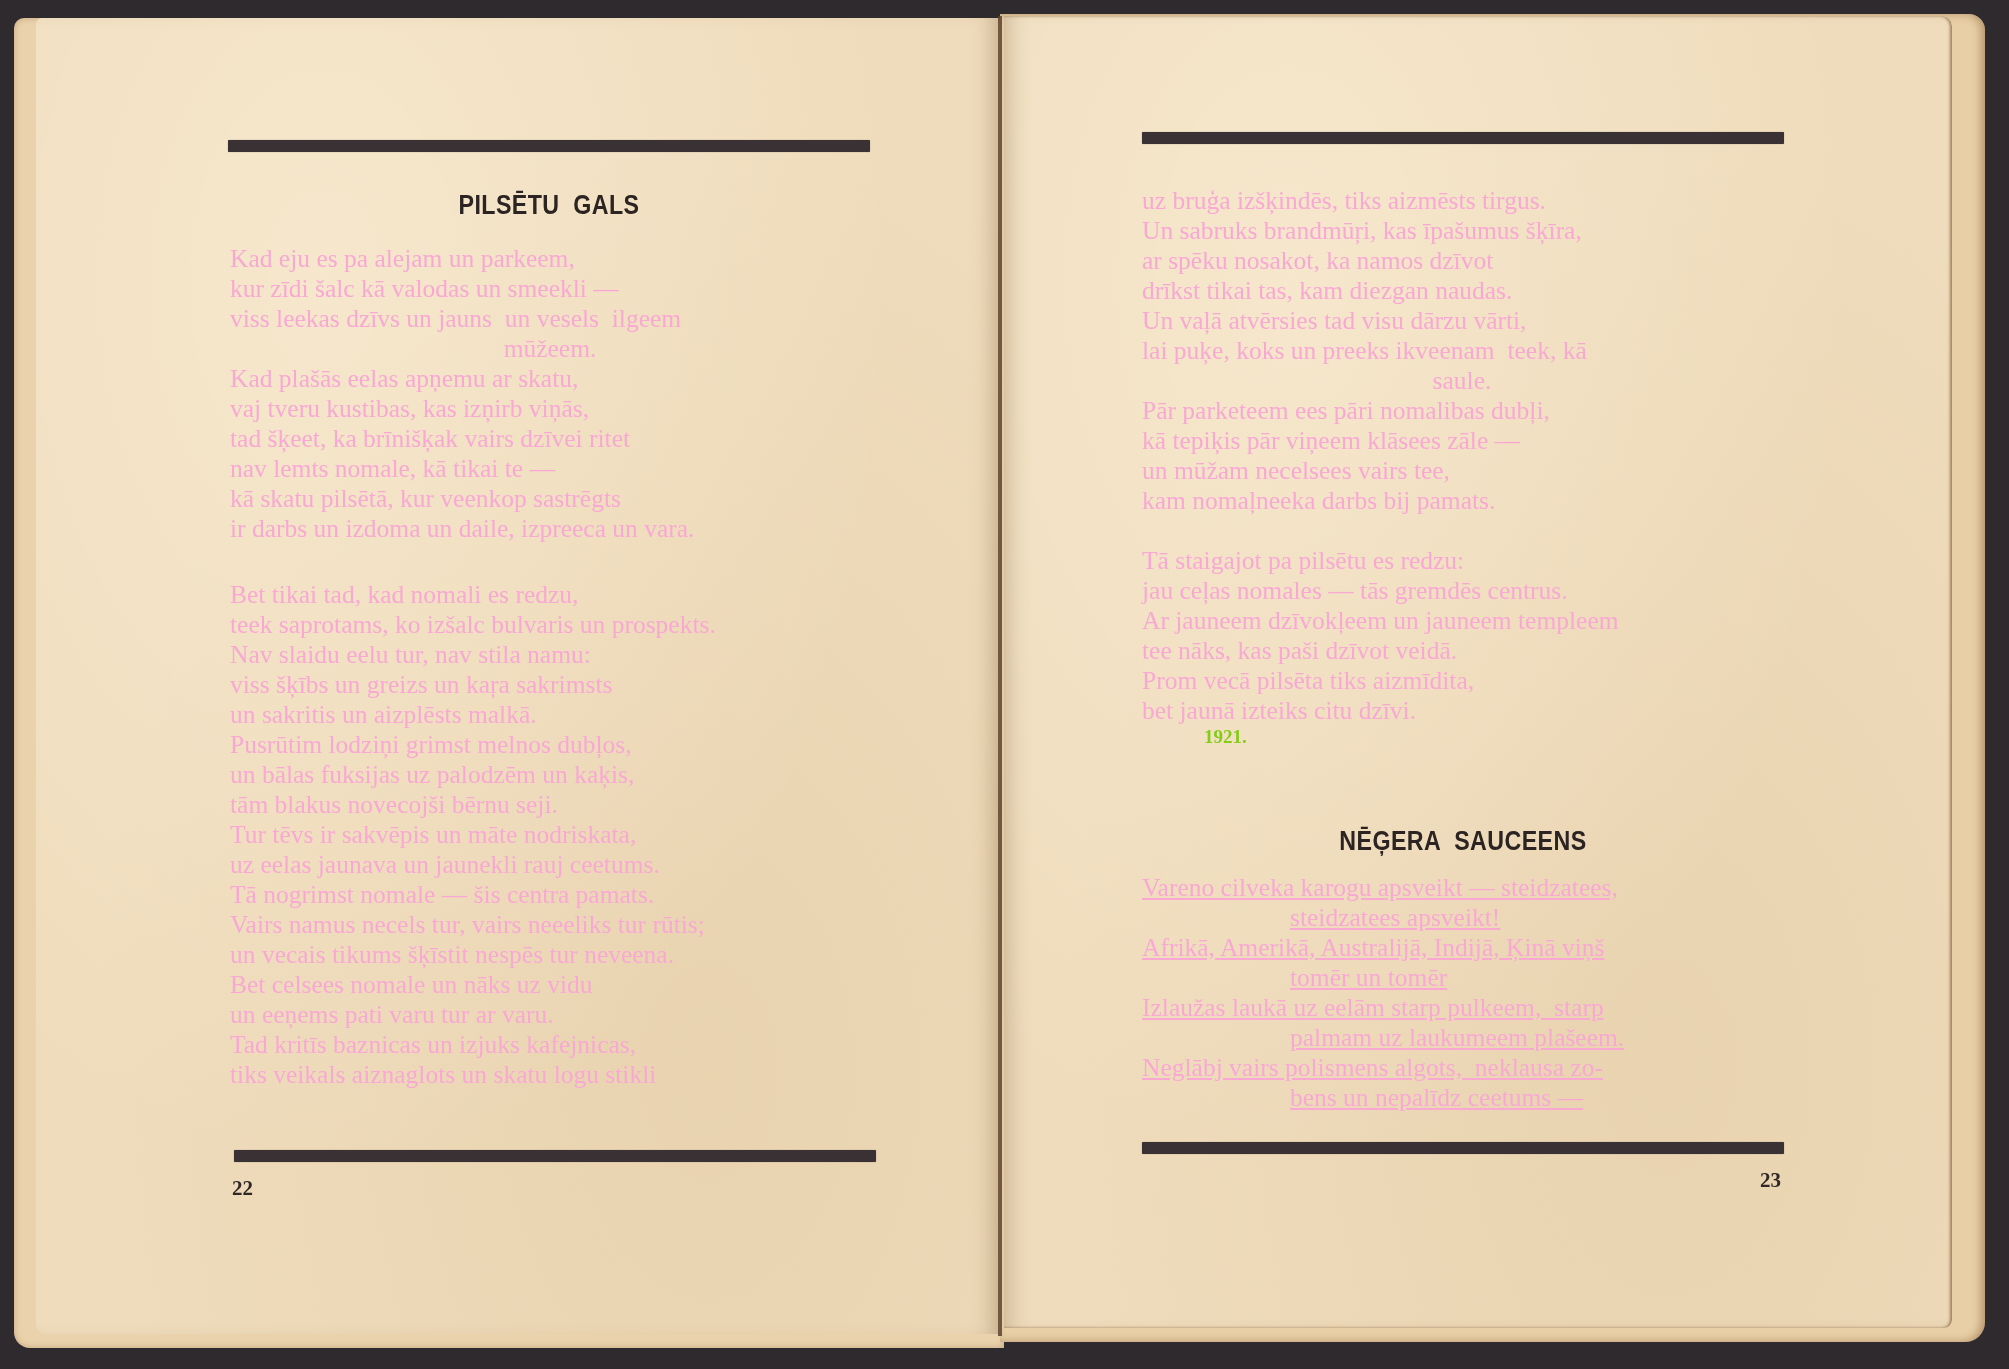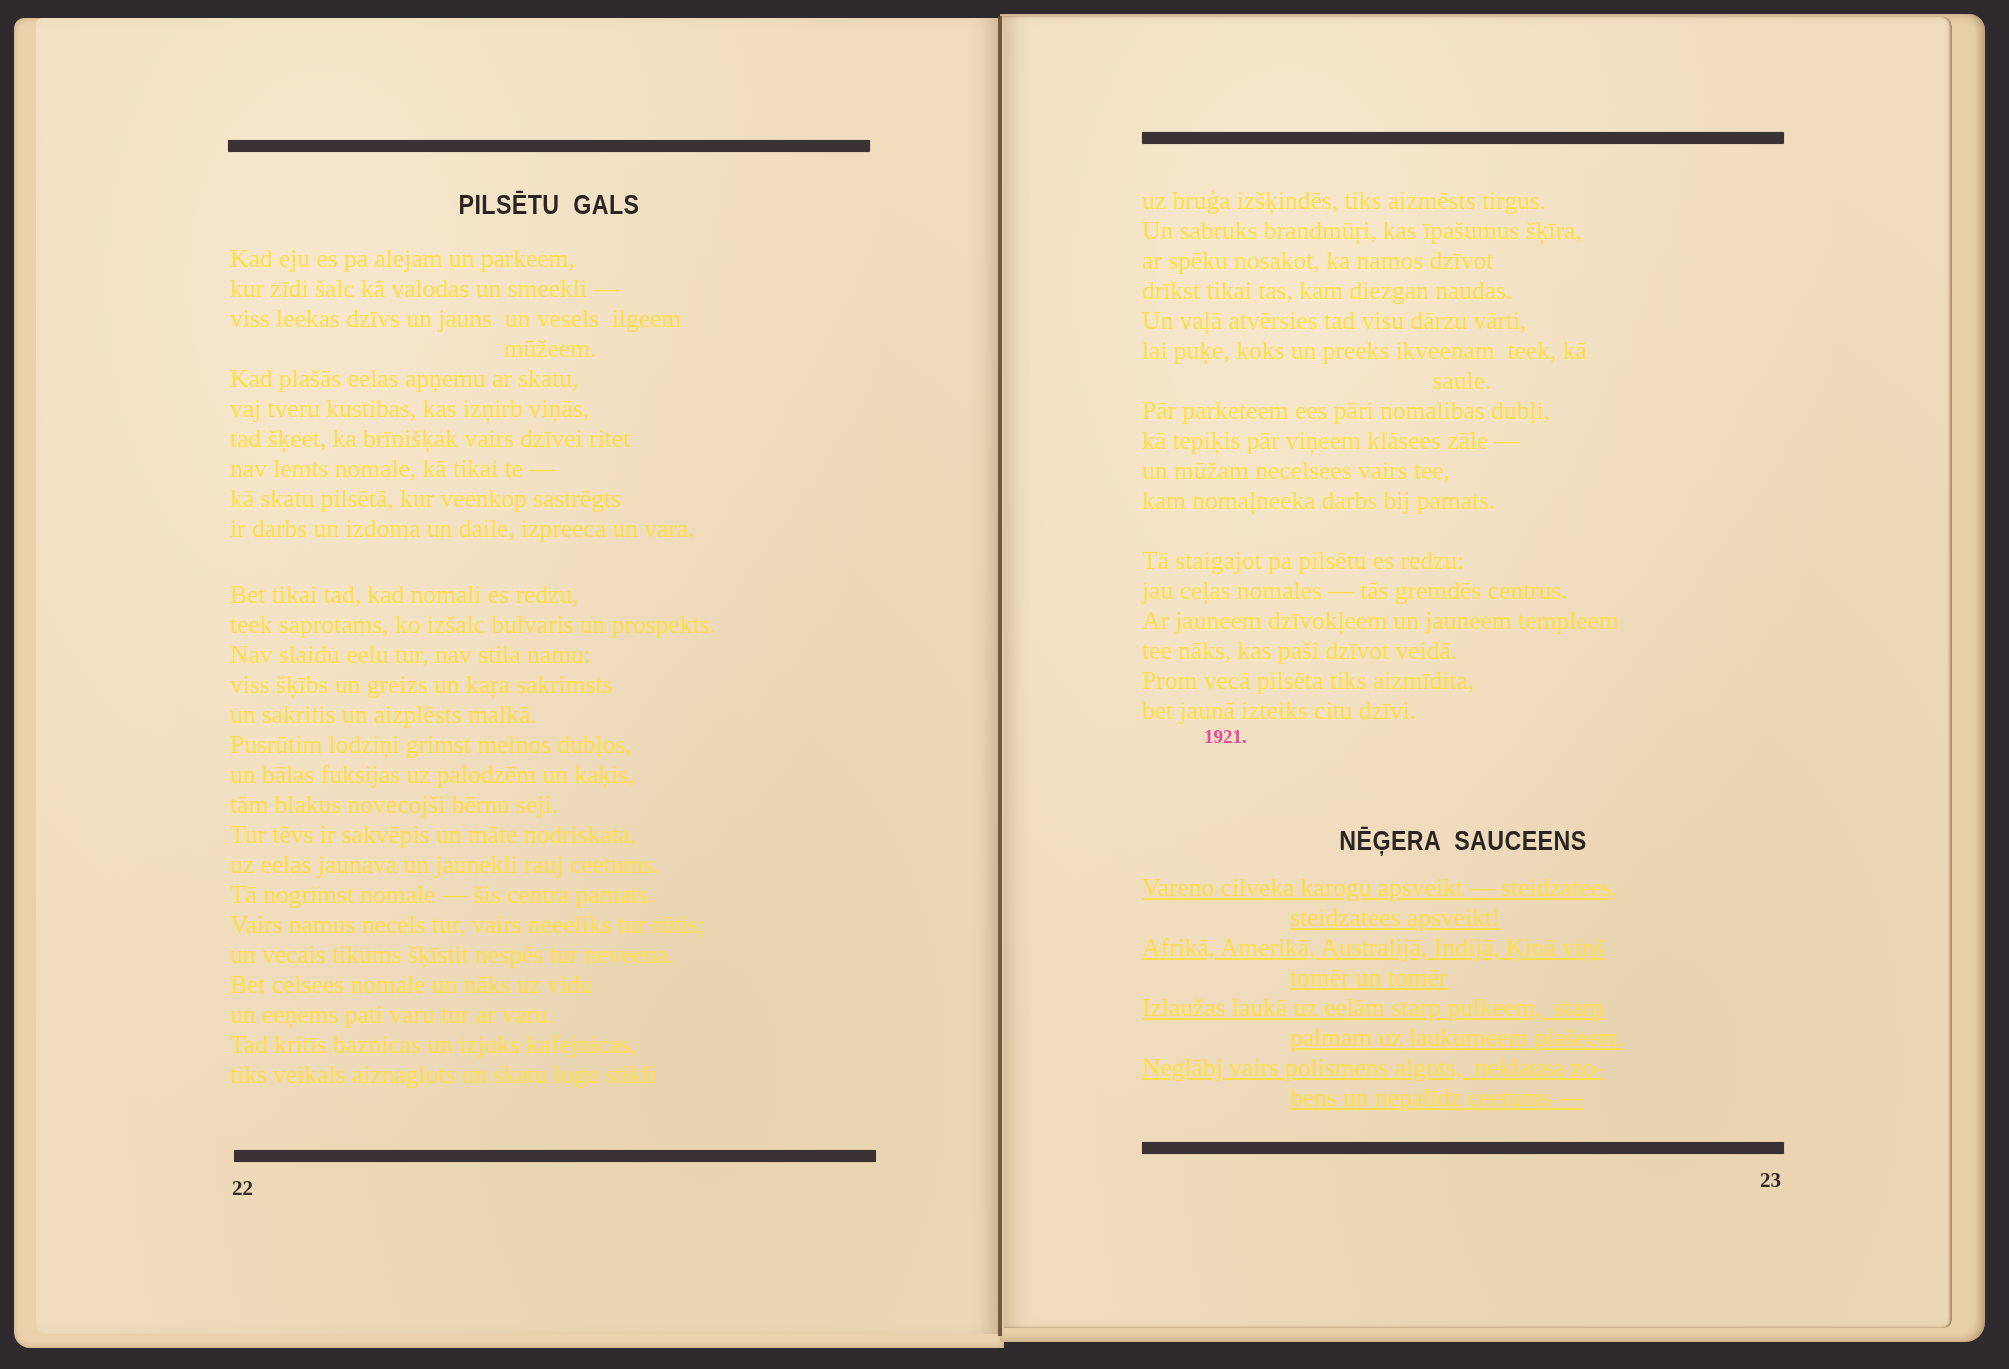--- a/index.html
+++ b/index.html
@@ -92,38 +92,38 @@
       text-align: center;
       color: #2b2422;
       transform: scaleX(0.86);
       transform-origin: center;
       white-space: pre;
     }
     .poem {
       position: absolute;
       font-size: 25.5px;
       line-height: 30px;
-      color: #fde047;
+      color: #f9a8d4;
     }
     .line {
       display: block;
       white-space: pre;
       height: 30px;
     }
     .line.indent {
       padding-left: 148px;
     }
     .line.right {
       text-align: center;
     }
     .date {
       position: absolute;
       font-weight: bold;
       font-size: 19px;
-      color: #ec4899;
+      color: #84cc16;
     }
     .page-num {
       position: absolute;
       font-weight: bold;
       font-size: 21px;
       color: #2f2826;
       text-align: center;
     }
   </style>
 </head>

